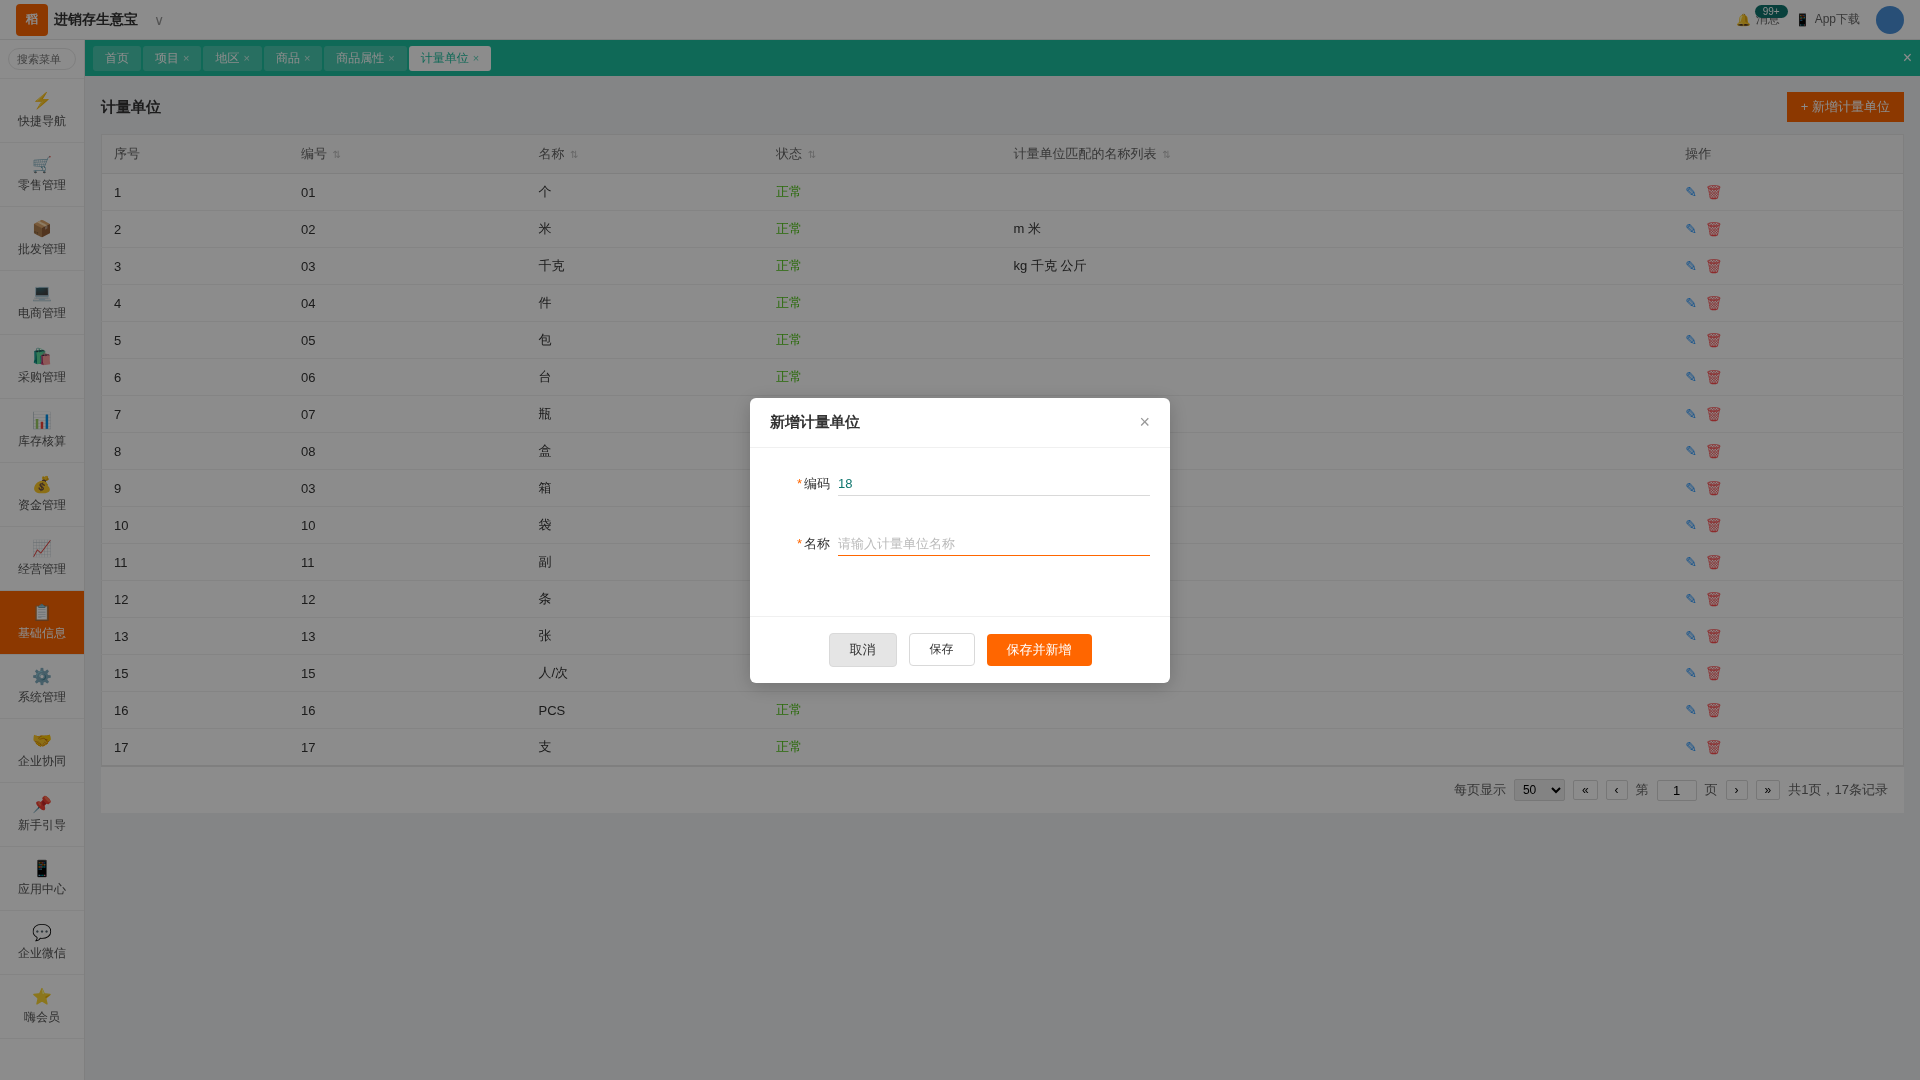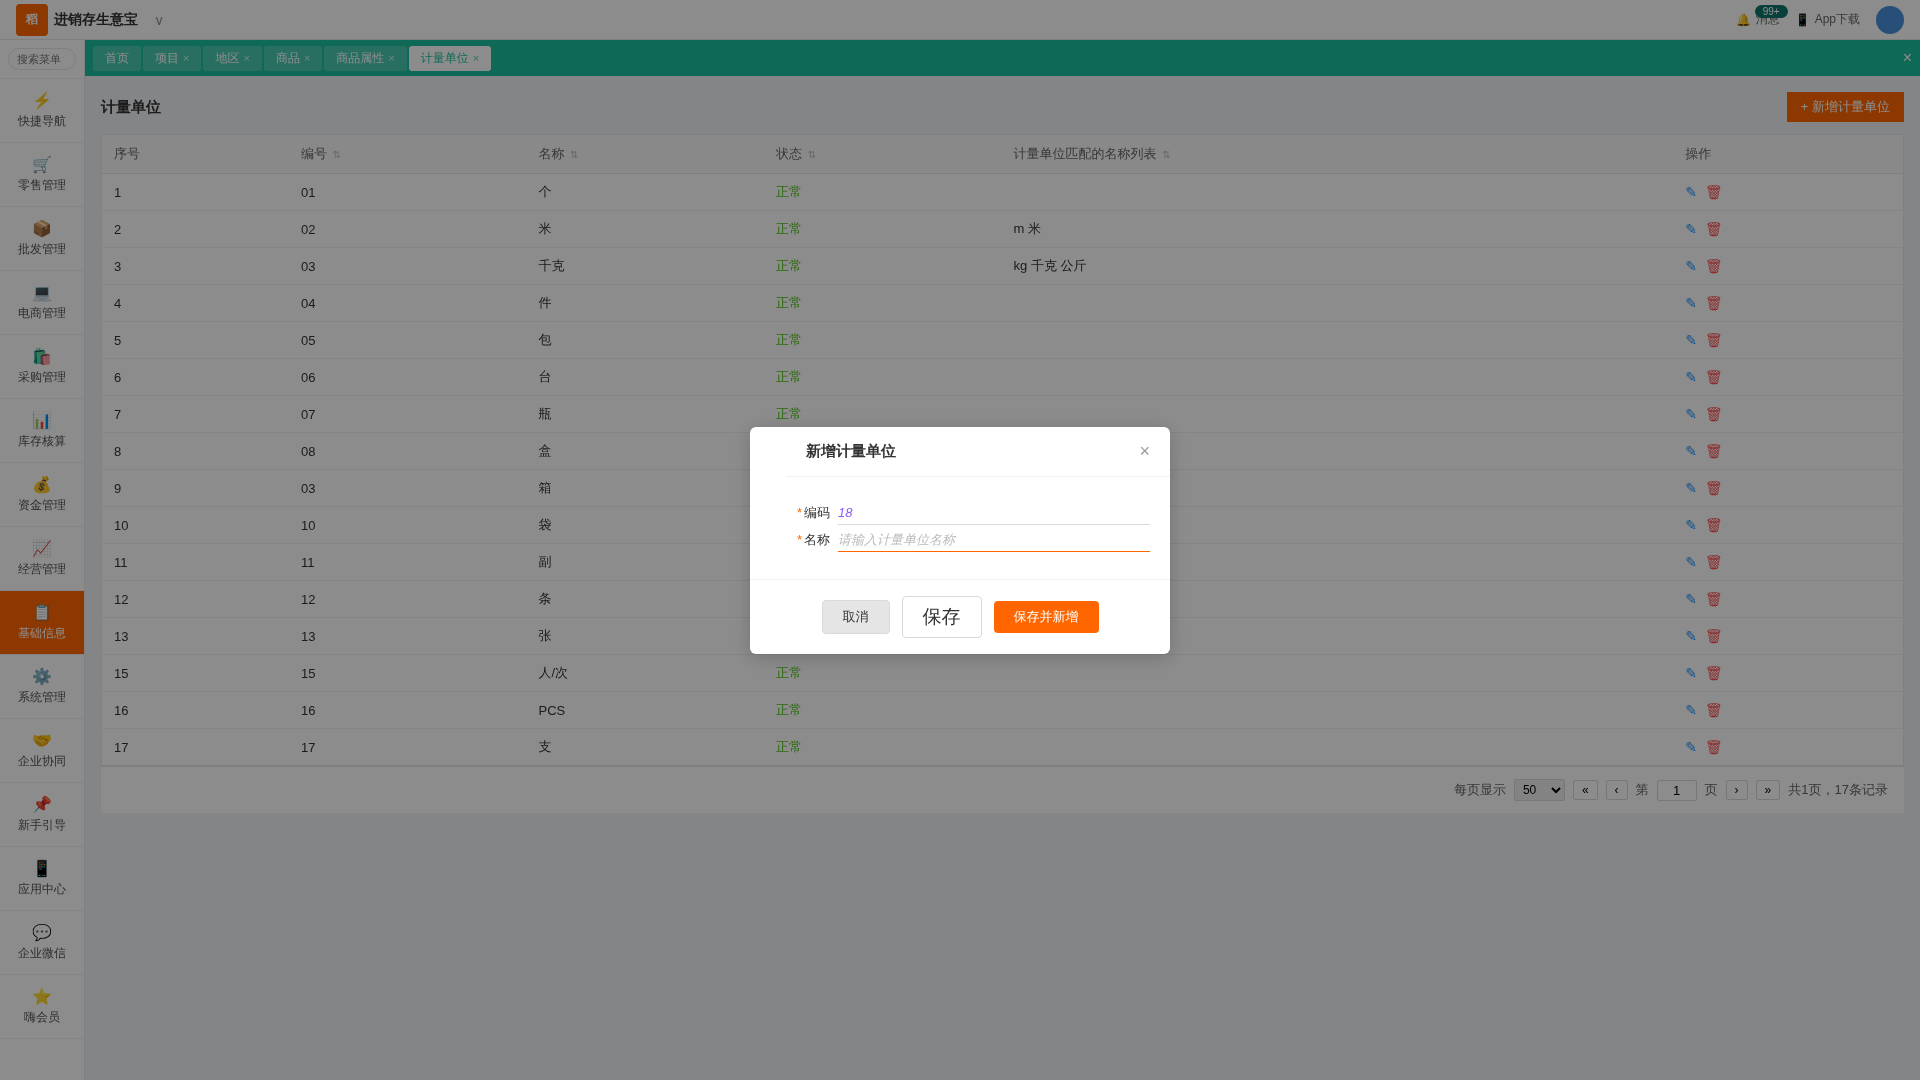--- a/index.html
+++ b/index.html
@@ -195,48 +195,46 @@
       border-radius: 6px;
       width: 420px;
       box-shadow: 0 4px 20px rgba(0,0,0,0.2);
     }
     .modal-header {
       display: flex;
       align-items: center;
       justify-content: space-between;
       padding: 14px 20px;
       border-bottom: 1px solid #f0f0f0;
-      margin-left: 36px;
     }
     .modal-title { font-size: 15px; font-weight: 600; color: #333; }
     .modal-close { color: #999; cursor: pointer; font-size: 18px; }
     .modal-body { padding: 24px 20px; }
     .form-row {
       display: flex;
       align-items: center;
-      margin-bottom: 3px;
+      margin-bottom: 36px;
     }
     .form-label {
       width: 60px;
       text-align: right;
       color: #333;
       font-size: 13px;
       flex-shrink: 0;
       margin-right: 8px;
     }
     .required-mark { color: #f60; margin-right: 2px; }
     .form-input {
       flex: 1;
       border: none;
       border-bottom: 1px solid #d9d9d9;
       outline: none;
       padding: 4px 0;
       font-size: 13px;
-      color: #8b5cf6;
-      font-style: italic;
+      color: #0f766e;
     }
     .form-input.active-border { border-bottom: 1px solid #f60; }
     .form-input::placeholder { color: #bbb; }
     .modal-footer {
       display: flex;
       align-items: center;
       justify-content: center;
       padding: 16px 20px;
       gap: 12px;
       border-top: 1px solid #f0f0f0;
@@ -250,21 +248,21 @@
       cursor: pointer;
       font-size: 13px;
     }
     .btn-save {
       border: 1px solid #d9d9d9;
       background: #fff;
       color: #333;
       border-radius: 4px;
       padding: 7px 20px;
       cursor: pointer;
-      font-size: 19px;
+      font-size: 12px;
     }
     .btn-save-new {
       background: #f60;
       color: #fff;
       border: none;
       border-radius: 4px;
       padding: 7px 20px;
       cursor: pointer;
       font-size: 13px;
     }

